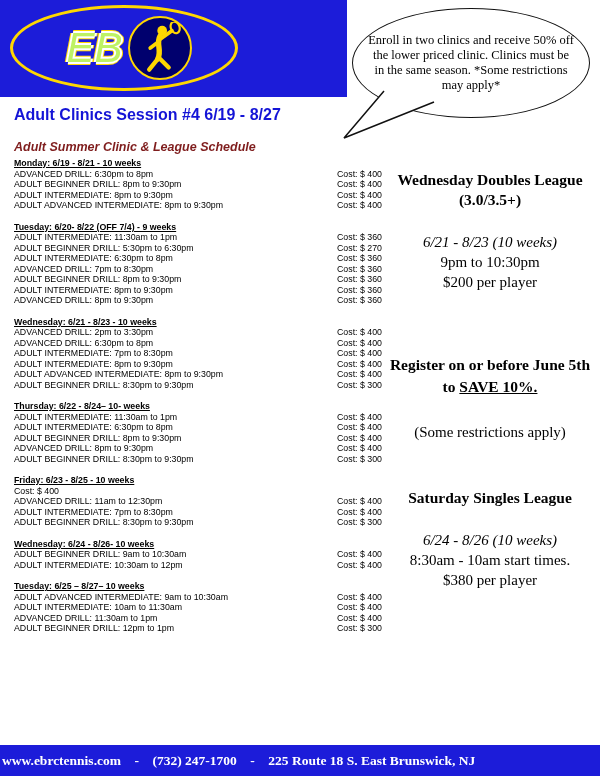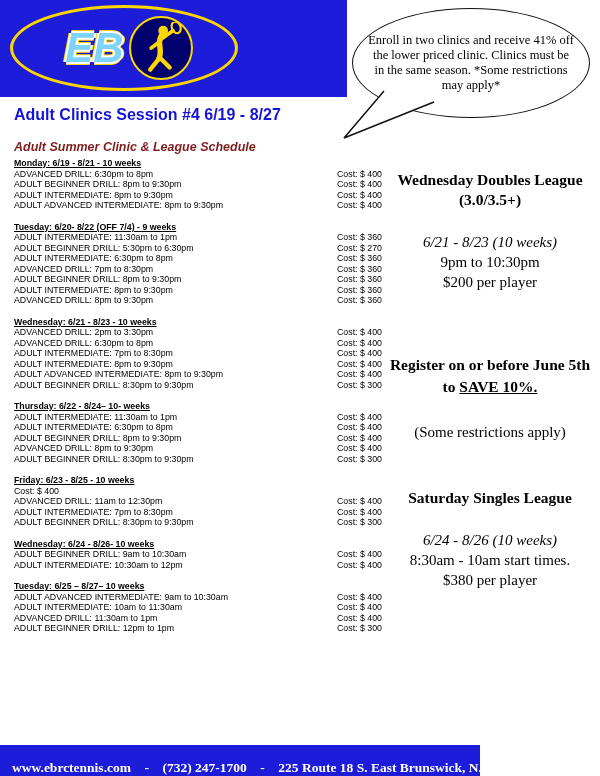--- a/index.html
+++ b/index.html
@@ -9,21 +9,21 @@
     font-family:"Liberation Sans", sans-serif; overflow:hidden; color:#000;
   }
   
   .topbar { position:absolute; left:0; top:0; width:347px; height:97px; background:#1c1cd9; }
   .logo {
     position:absolute; left:10px; top:5px; width:228px; height:86px;
     border:3px solid #ffd700; border-radius:50%;
     display:flex; align-items:center; justify-content:center; gap:5px;
   }
   .logo-letter {
-    font-weight:bold; font-style:italic; font-size:42px; color:#7dd3fc; line-height:1;
+    font-weight:normal; font-style:italic; font-size:42px; color:#bef264; line-height:1;
     text-shadow:-2px 0 #fff, 2px 0 #fff, 0 -2px #fff, 0 2px #fff,
                 -3px 0 #ffd700, 3px 0 #ffd700, 0 3px #ffd700, 0 -3px #ffd700;
     margin-left:10px;
   }
   .logo-circle {
     width:64px; height:64px; border-radius:50%; background:#00006e;
     border:2px solid #ffd700; flex:none;
     display:flex; align-items:center; justify-content:center;
   }
   
@@ -51,23 +51,23 @@
   }
   .league-title { font-size:15.5px; font-weight:bold; line-height:20px; }
   .league-dates { font-style:italic; font-size:15px; line-height:20px; margin-top:22px; }
   .league-line  { font-size:15px; line-height:20px; }
   .promo { margin-top:62px; font-weight:bold; font-size:15.5px; line-height:22px; }
   .promo .u { text-decoration:underline; }
   .promo-note { margin-top:24px; font-size:15px; line-height:20px; }
   .sec-saturday { margin-top:46px; }
   
   .footer {
-    position:absolute; left:0; bottom:0; width:480px; height:31px; background:#1c1cd9;
+    position:absolute; left:0; bottom:0; width:600px; height:31px; background:#1c1cd9;
     color:#fff; font-family:"Liberation Serif", serif; font-weight:bold; font-size:13.5px;
-    display:flex; align-items:flex-end; padding-left:12px; white-space:pre;
+    display:flex; align-items:center; padding-left:2px; white-space:pre;
   }
 </style>
 </head>
 <body>
 
 <div class="page">
 
   <div class="topbar">
     <div class="logo">
       <span class="logo-letter">EB</span>
@@ -79,21 +79,21 @@
           <path d="M19 33 L28 42" stroke="#ffd700" stroke-width="4" stroke-linecap="round"></path>
           <path d="M20 16 L31 8" stroke="#ffd700" stroke-width="3.5" stroke-linecap="round"></path>
           <path d="M19 18 L11 24" stroke="#ffd700" stroke-width="3.5" stroke-linecap="round"></path>
           <ellipse cx="34" cy="5" rx="4" ry="5.5" fill="none" stroke="#ffd700" stroke-width="2" transform="rotate(-20 34 5)"></ellipse>
         </svg>
       </span>
     </div>
   </div>
 
   <div class="bubble">
-    <div class="bubble-inner">Enroll in two clinics and receive 41% off the lower priced clinic.  Clinics must be in the same season. *Some restrictions may apply*</div>
+    <div class="bubble-inner">Enroll in two clinics and receive 50% off the lower priced clinic.  Clinics must be in the same season. *Some restrictions may apply*</div>
   </div>
   <svg class="bubble-tail" width="110" height="58" aria-hidden="true">
     <path d="M44 2 L4 50 L94 14 Z" fill="#ffffff" stroke="none"></path>
     <path d="M44 3 L4 50 L94 14" fill="none" stroke="#111111" stroke-width="1.5"></path>
   </svg>
 
   <div class="title">Adult Clinics Session #4  6/19 - 8/27</div>
   <div class="subtitle">Adult Summer Clinic &amp; League Schedule</div>
 
   <div class="schedule" id="schedule">

